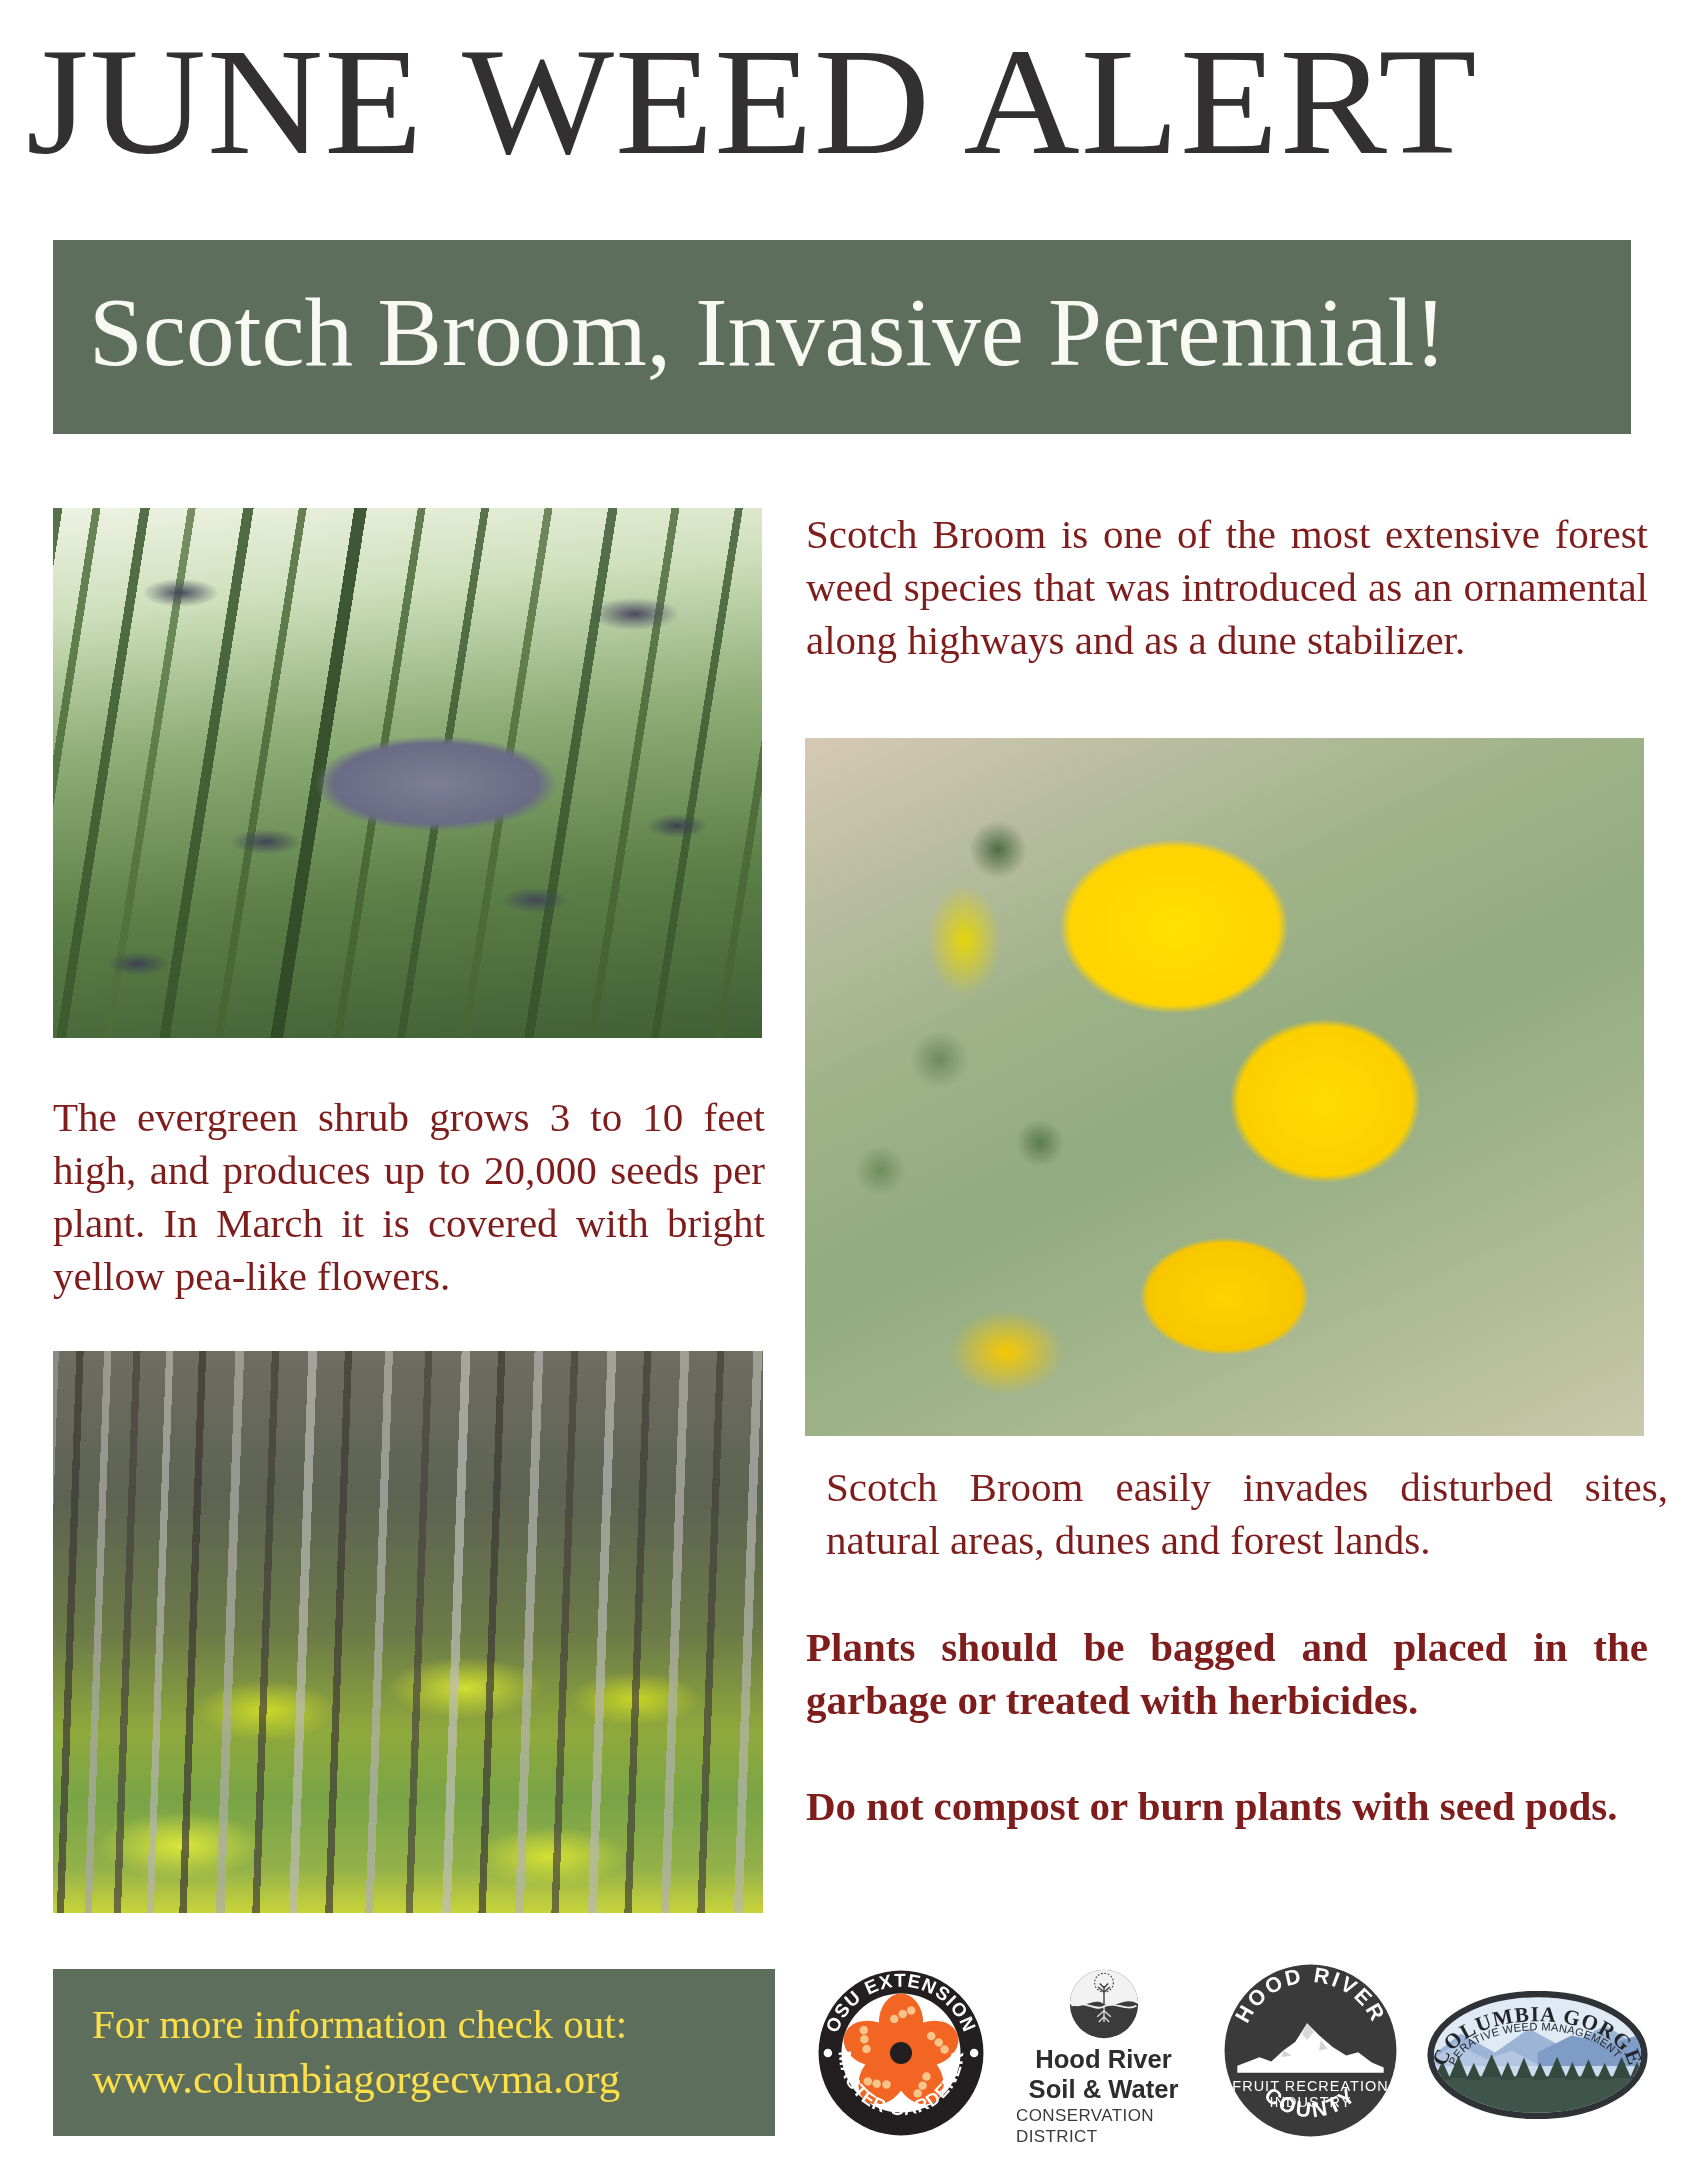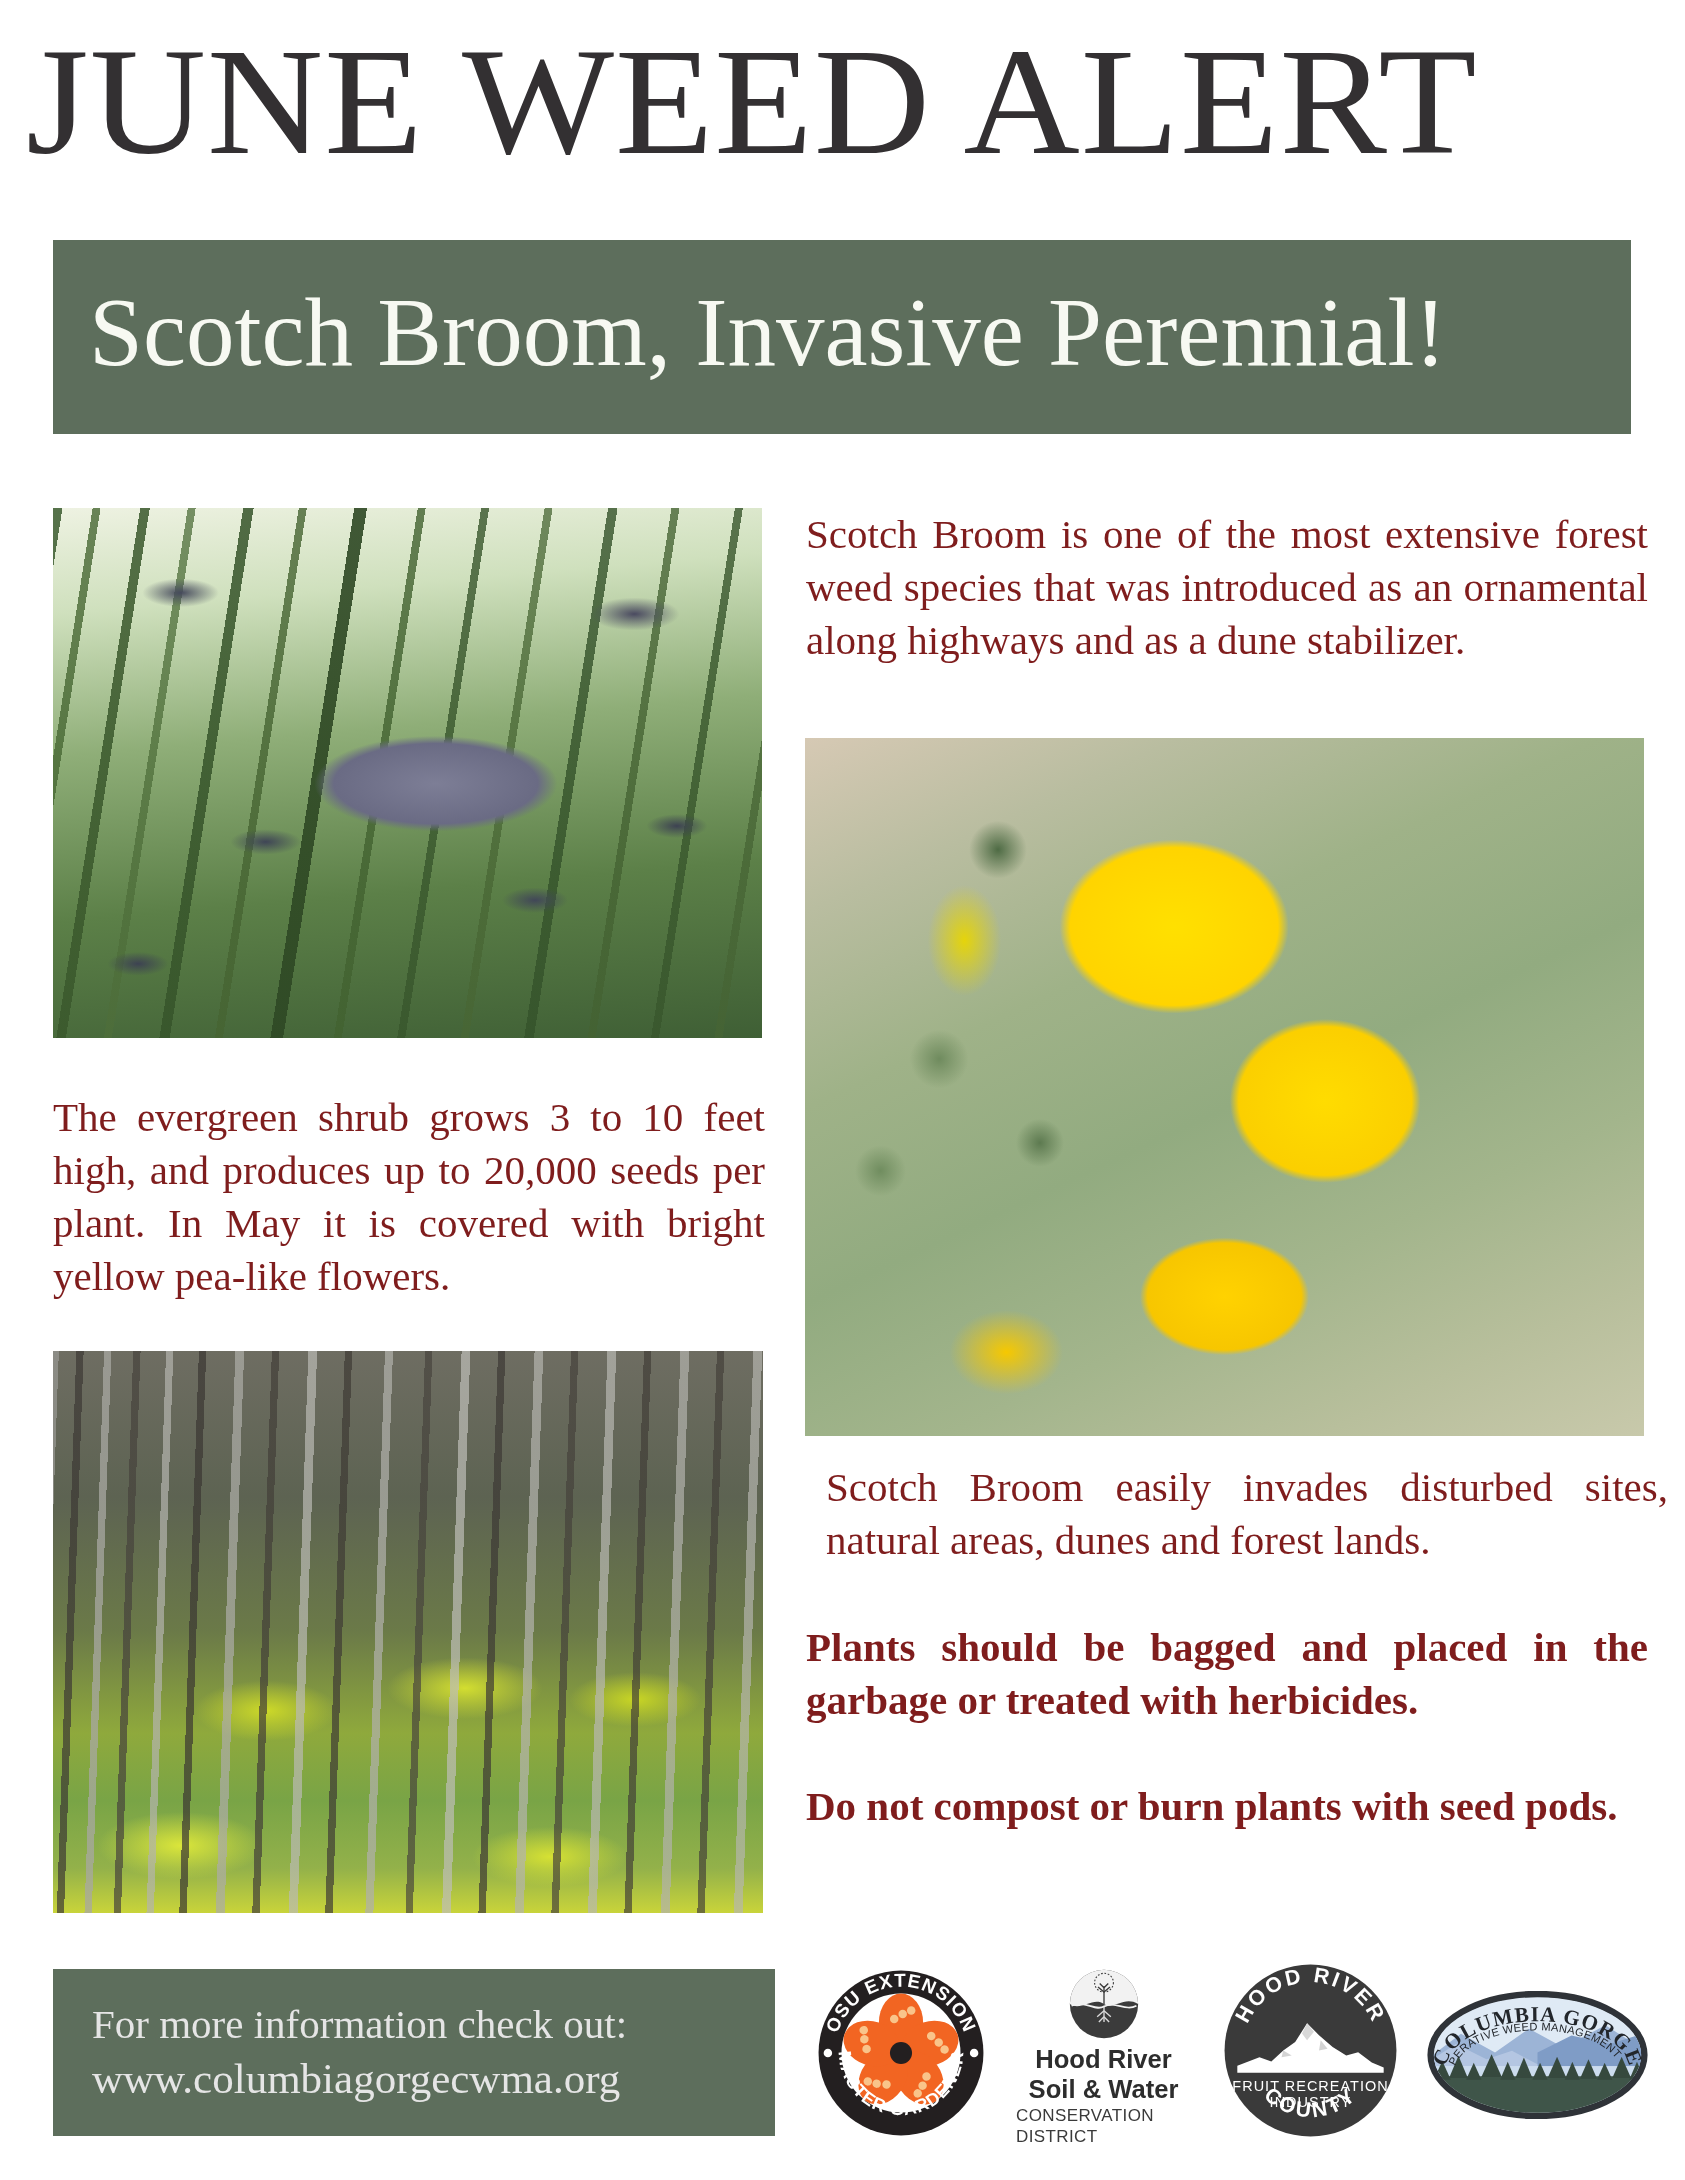--- a/index.html
+++ b/index.html
@@ -170,21 +170,21 @@
     position: absolute;
     left: 53px;
     top: 1969px;
     width: 722px;
     height: 167px;
     background: #5d6e5c;
   }
   .footer-line {
     position: absolute;
     left: 39px;
-    color: #e5e5e5;
+    color: #fde047;
     font-size: 41px;
     line-height: 49px;
     white-space: nowrap;
   }
   #footer-line-1 { top: 31px; }
   #footer-line-2 { top: 85px; font-size: 43px; }
 
   
   .logo-strip {
     position: absolute;
@@ -230,21 +230,21 @@
 </div>
 
 <div class="photo" id="photo-seedpod"></div>
 
 <div class="photo" id="photo-flower"></div>
 
 <div class="photo" id="photo-forest"></div>
 
 <div class="body-text last-line-left" id="text-intro">Scotch Broom is one of the most extensive forest weed species that was introduced as an ornamental along highways and as a dune stabilizer.</div>
 
-<div class="body-text last-line-left" id="text-left-caption">The evergreen shrub grows 3 to 10 feet high, and produces up to 20,000 seeds per plant.  In May it is covered with bright yellow pea-like flowers.</div>
+<div class="body-text last-line-left" id="text-left-caption">The evergreen shrub grows 3 to 10 feet high, and produces up to 20,000 seeds per plant.  In March it is covered with bright yellow pea-like flowers.</div>
 
 <div class="body-text last-line-left" id="text-invades">Scotch Broom easily invades disturbed sites, natural areas, dunes and forest lands.</div>
 
 <div class="body-text last-line-left" id="text-bagged">Plants should be bagged and placed in the garbage or treated with herbicides.</div>
 
 <div class="body-text bold last-line-left" id="text-donot">Do not compost or burn plants with seed pods.</div>
 
 <div class="footer-box">
   <div class="footer-line" id="footer-line-1">For more information check out:</div>
   <div class="footer-line" id="footer-line-2">www.columbiagorgecwma.org</div>

